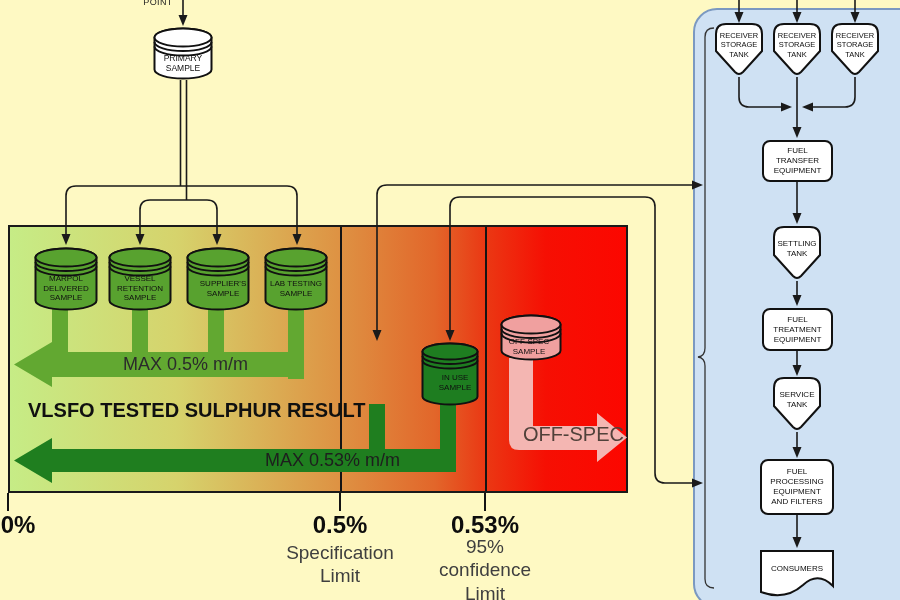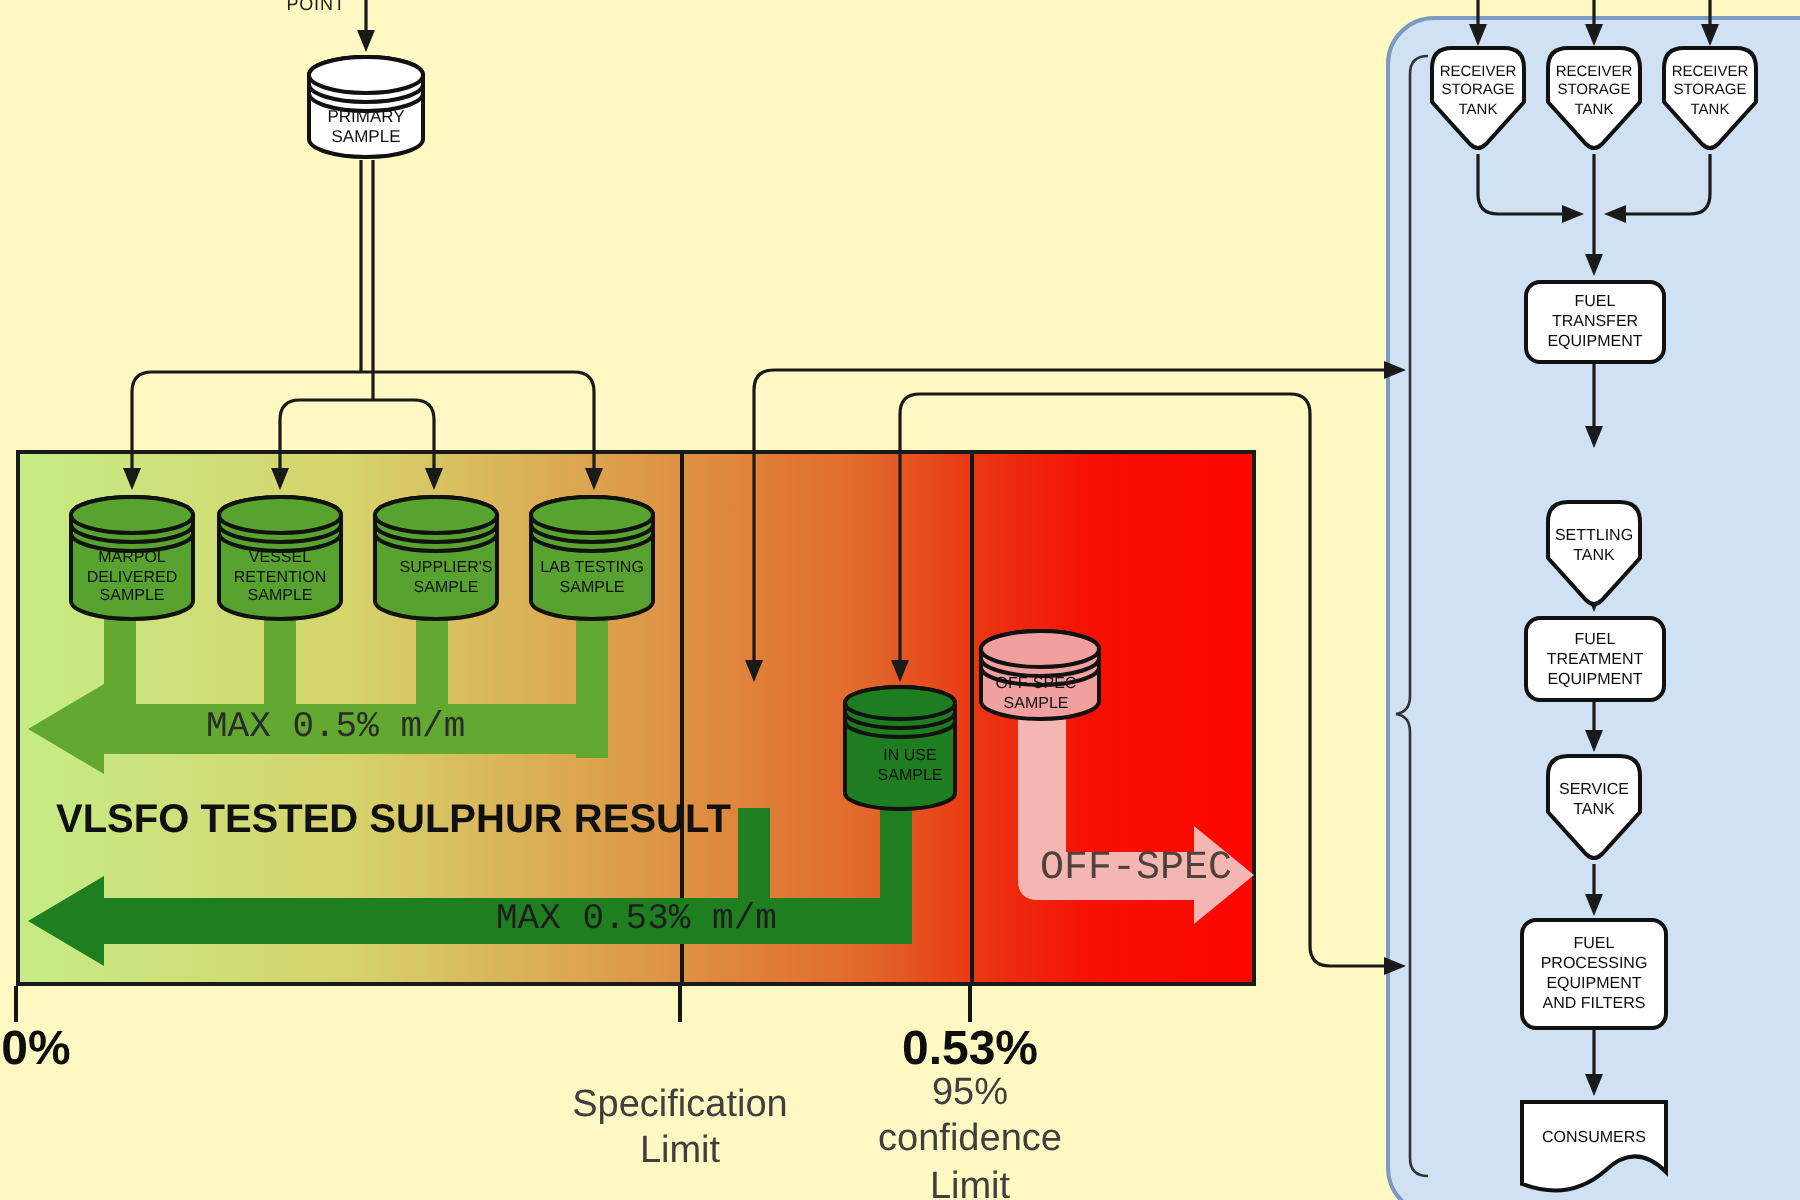--- a/index.html
+++ b/index.html
@@ -24,21 +24,21 @@
   .node{z-index:3;box-sizing:border-box;display:flex;align-items:center;justify-content:center;text-align:center;
     font-size:8px;line-height:1.25;color:#0c0c0c;}
   .roundbox{background:#fff;border:2px solid #111;border-radius:8px;padding:2px;}
   .shapewrap{z-index:3;}
   .shapewrap svg{position:absolute;left:0;top:0;}
   .shapewrap .lbl{position:absolute;left:1px;right:1px;top:0;bottom:0;display:flex;align-items:center;justify-content:center;
     text-align:center;font-size:7.5px;line-height:1.25;color:#0c0c0c;}
   .tank .lbl{padding-bottom:10px;}
   .doc .lbl{padding-bottom:14px;font-size:8px;}
   
-  .flowtext{z-index:4;text-align:left;color:#2b2b2b;font-family:Liberation Mono, monospace;}
+  .flowtext{z-index:4;text-align:right;color:#2b2b2b;}
   #box-title{left:28px;top:399px;font-size:20px;font-weight:700;color:#101010;z-index:4;}
   #max05{left:103px;top:354px;width:145px;font-size:18px;}
   #max053{left:248px;top:450px;width:152px;font-size:18px;color:#1e1e1e;}
   #offspec-flow{left:520px;top:423px;width:104px;font-size:20px;color:#50413a;}
   #point-label{left:128px;top:-3px;width:60px;font-size:9px;color:#1c1c1c;letter-spacing:.4px;z-index:4;text-align:center;}
   .tickval{z-index:4;text-align:center;font-weight:700;color:#0d0d0d;font-size:24px;}
   .ticksub{z-index:4;text-align:center;color:#3f3f3f;font-size:19px;line-height:1.23;}
 </style>
 </head>
 <body>
@@ -181,36 +181,37 @@
 
   <div class="abs cyl" style="left:421px;top:342px;width:58px;height:64px;">
       <svg width="58" height="64">
         <path d="M1.5,9.5 V54.5 A27.5,8 0 0 0 56.5,54.5 V9.5 A27.5,8 0 0 0 1.5,9.5 Z" fill="#1e7d20" stroke="#111" stroke-width="2"></path>
         <ellipse cx="29" cy="9.5" rx="27.5" ry="8" fill="#1e7d20" stroke="#111" stroke-width="2"></ellipse>
         <path d="M1.5,14 A27.5,8 0 0 0 56.5,14" fill="none" stroke="#111" stroke-width="2"></path>
         <path d="M1.5,18.5 A27.5,8 0 0 0 56.5,18.5" fill="none" stroke="#111" stroke-width="2"></path>
       </svg>
     <div class="lbl" style="top: 20px; margin-left: 10px;">IN USE SAMPLE</div>
   </div>
-  <div class="abs cyl" style="left:489px;top:314px;width:58px;height:47px;">
+  <div class="abs cyl" style="left:500px;top:314px;width:58px;height:47px;">
       <svg width="62" height="47">
         <path d="M1.5,10.5 V36.5 A29.5,9 0 0 0 60.5,36.5 V10.5 A29.5,9 0 0 0 1.5,10.5 Z" fill="#f0a09f" stroke="#111" stroke-width="2"></path>
         <ellipse cx="31" cy="10.5" rx="29.5" ry="9" fill="#f0a09f" stroke="#111" stroke-width="2"></ellipse>
         <path d="M1.5,15 A29.5,9 0 0 0 60.5,15" fill="none" stroke="#111" stroke-width="2"></path>
         <path d="M1.5,19.5 A29.5,9 0 0 0 60.5,19.5" fill="none" stroke="#111" stroke-width="2"></path>
       </svg>
     <div class="lbl" style="top: 22px;">OFF-SPEC SAMPLE</div>
   </div>
 
   <div id="max05" class="abs flowtext">MAX 0.5% m/m</div>
   <div id="box-title" class="abs">VLSFO TESTED SULPHUR RESULT</div>
   <div id="max053" class="abs flowtext">MAX 0.53% m/m</div>
   <div id="offspec-flow" class="abs flowtext">OFF-SPEC</div>
 
   <div class="abs tickval" style="left:-8px;top:511px;width:52px;">0%</div>
+  <div class="abs tickval" style="left:295px;top:511px;width:90px;">0.5%</div>
   <div class="abs ticksub" style="left:280px;top:541px;width:120px;">Specification Limit</div>
   <div class="abs tickval" style="left:435px;top:511px;width:100px;">0.53%</div>
   <div class="abs ticksub" style="left:432px;top:535px;width:106px;">95% confidence Limit</div>
 
   <div class="abs shapewrap tank" style="left:715px;top:23px;width:48px;height:54px;">
     <svg width="48" height="54">
         <path d="M11,1 H37 Q47,1 47,11 V28 L28,49 Q24,53 20,49 L1,28 V11 Q1,1 11,1 Z" fill="#fff" stroke="#111" stroke-width="2"></path>
       </svg>
     <div class="lbl">RECEIVER STORAGE TANK</div>
   </div>
@@ -222,21 +223,21 @@
   </div>
   <div class="abs shapewrap tank" style="left:831px;top:23px;width:48px;height:54px;">
     <svg width="48" height="54">
         <path d="M11,1 H37 Q47,1 47,11 V28 L28,49 Q24,53 20,49 L1,28 V11 Q1,1 11,1 Z" fill="#fff" stroke="#111" stroke-width="2"></path>
       </svg>
     <div class="lbl">RECEIVER STORAGE TANK</div>
   </div>
 
   <div class="abs node roundbox" style="left:762px;top:140px;width:71px;height:42px;">FUEL TRANSFER EQUIPMENT</div>
 
-  <div class="abs shapewrap tank" style="left:773px;top:226px;width:48px;height:55px;margin-top:24px;">
+  <div class="abs shapewrap tank" style="left:773px;top:226px;width:48px;height:55px;">
     <svg width="48" height="55">
         <path d="M11,1 H37 Q47,1 47,11 V29 L28,50 Q24,54 20,50 L1,29 V11 Q1,1 11,1 Z" fill="#fff" stroke="#111" stroke-width="2"></path>
       </svg>
     <div class="lbl" style="font-size:8px;">SETTLING TANK</div>
   </div>
 
   <div class="abs node roundbox" style="left:762px;top:308px;width:71px;height:43px;">FUEL TREATMENT EQUIPMENT</div>
 
   <div class="abs shapewrap tank" style="left:773px;top:377px;width:48px;height:55px;">
     <svg width="48" height="55">

